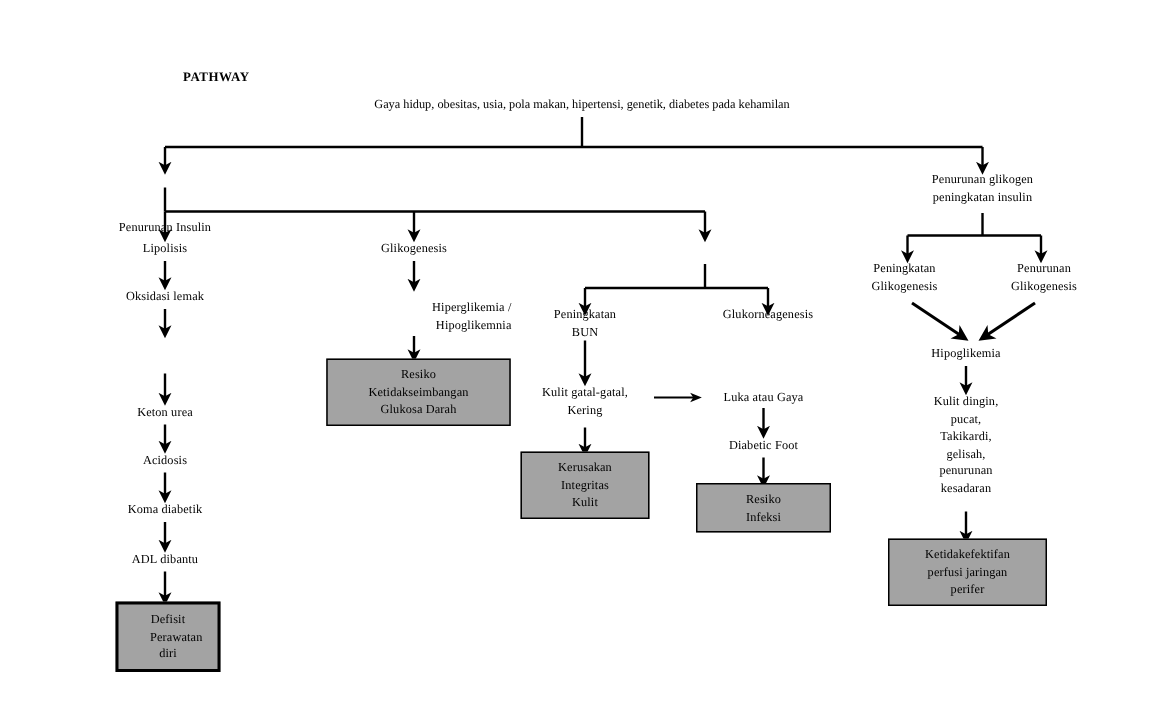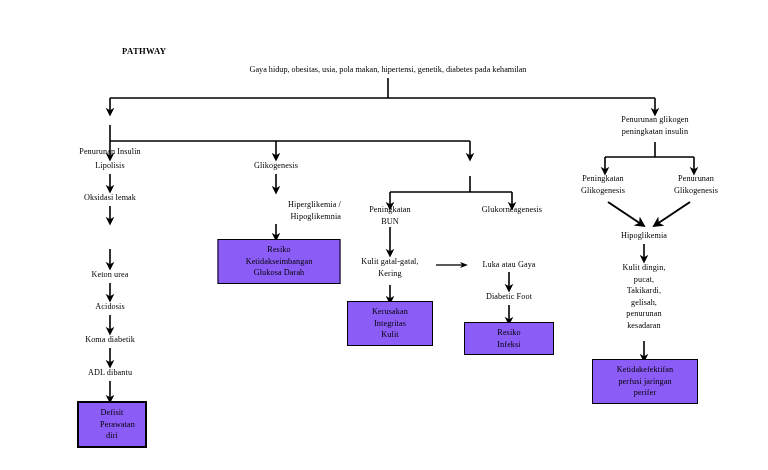--- a/index.html
+++ b/index.html
@@ -19,21 +19,21 @@
     text-align:center;
     font-size:8.2px;
     line-height:11.5px;
     white-space:pre-line;
     letter-spacing:.1px;
     transform:translateX(-50%);
   }
   .node.boxed{
     border:1.4px solid #000;
     padding:4px 21px;
-    background:#8b5cf6;
+    background:#a3a3a3;
     box-sizing:border-box;
   }
   .node.boxed.thick{border-width:2px;}
   .title{
     position:absolute;
     font-weight:bold;
     font-size:8.6px;
     letter-spacing:.35px;
   }
   .src-text{

